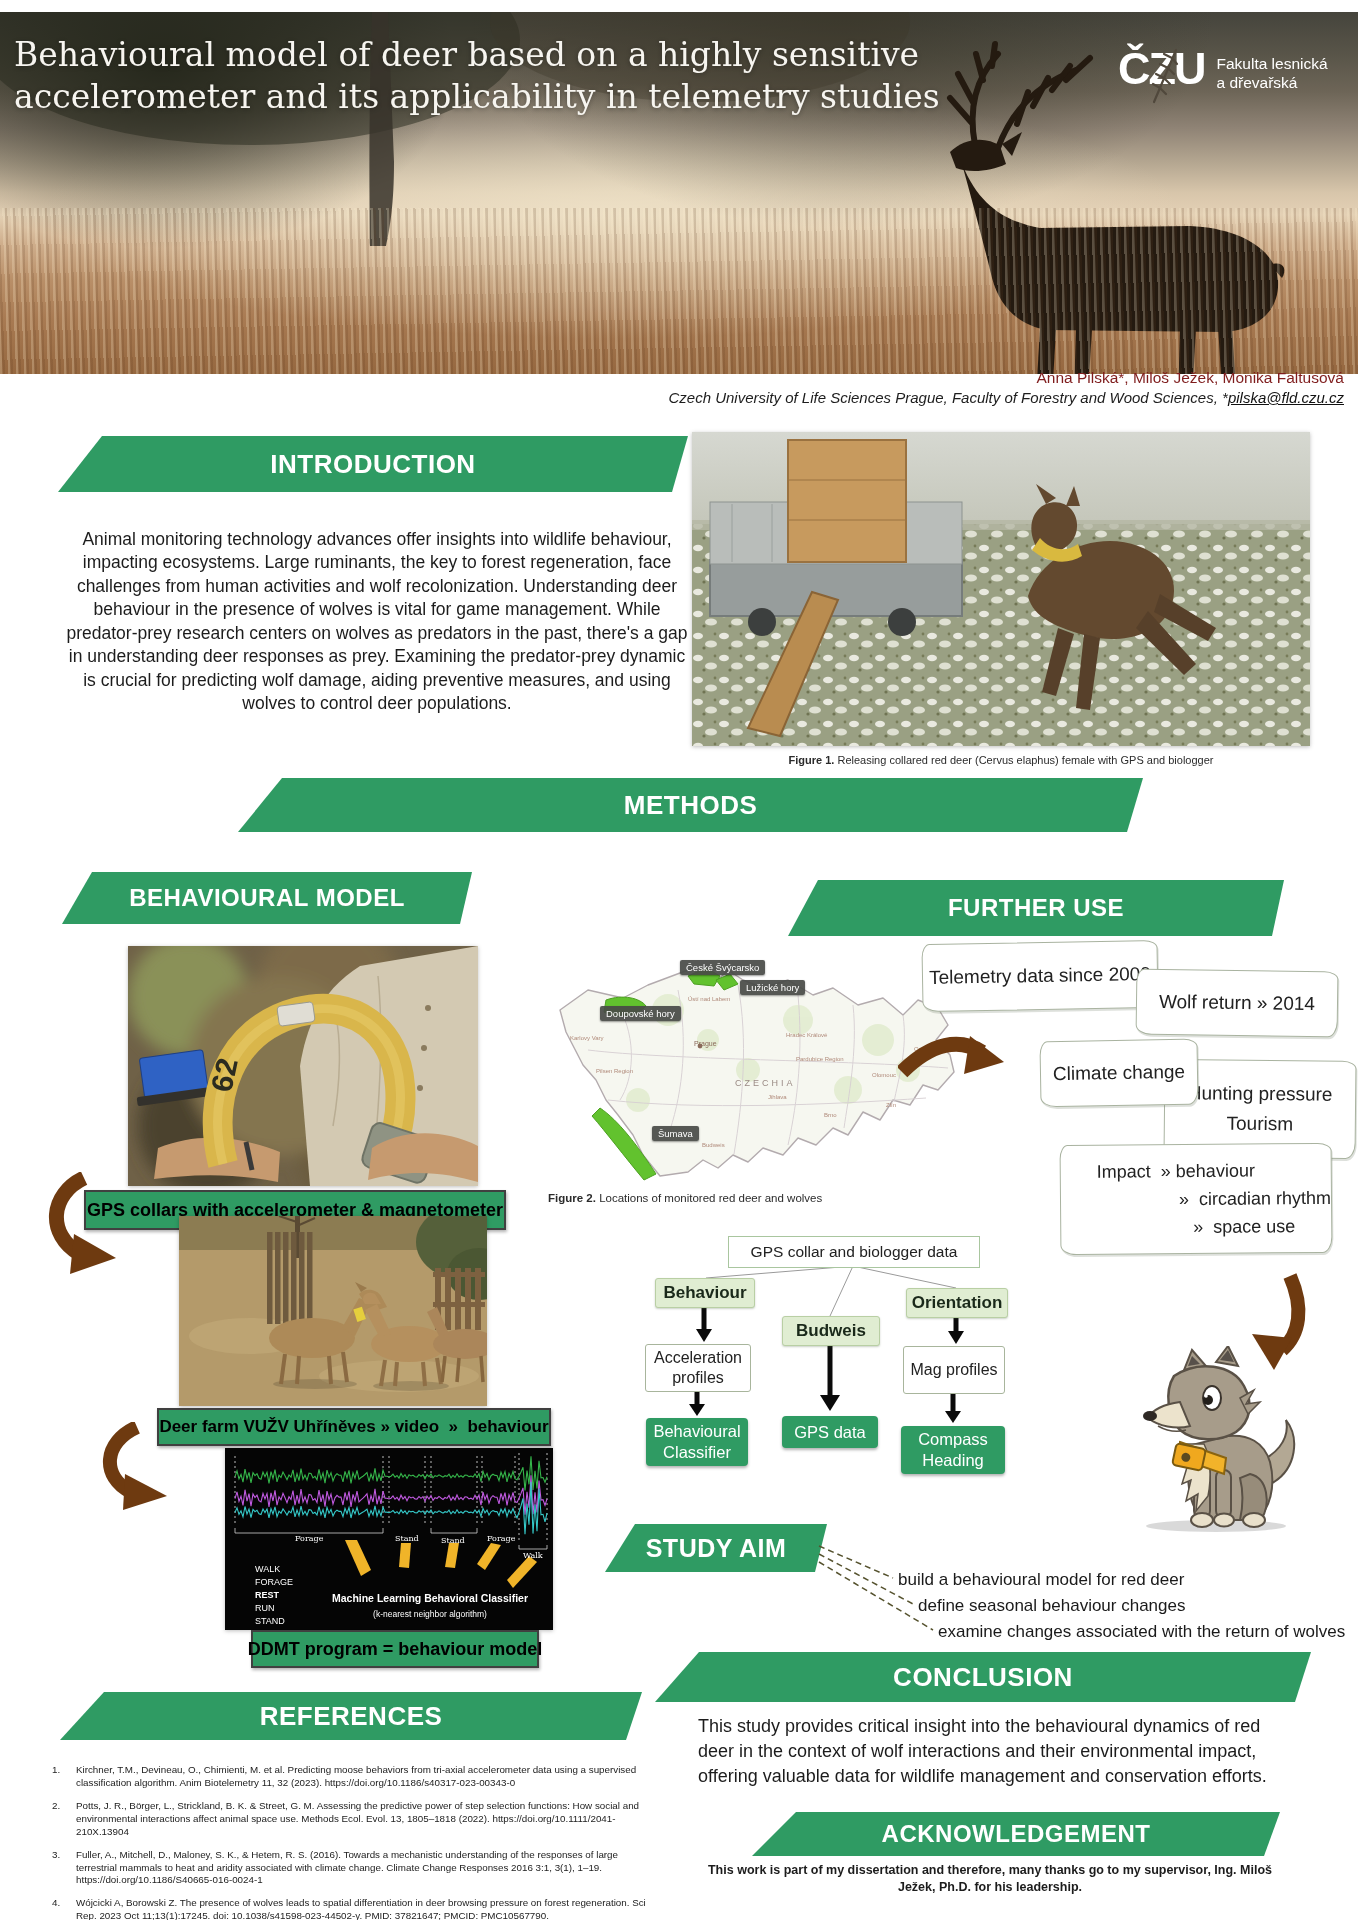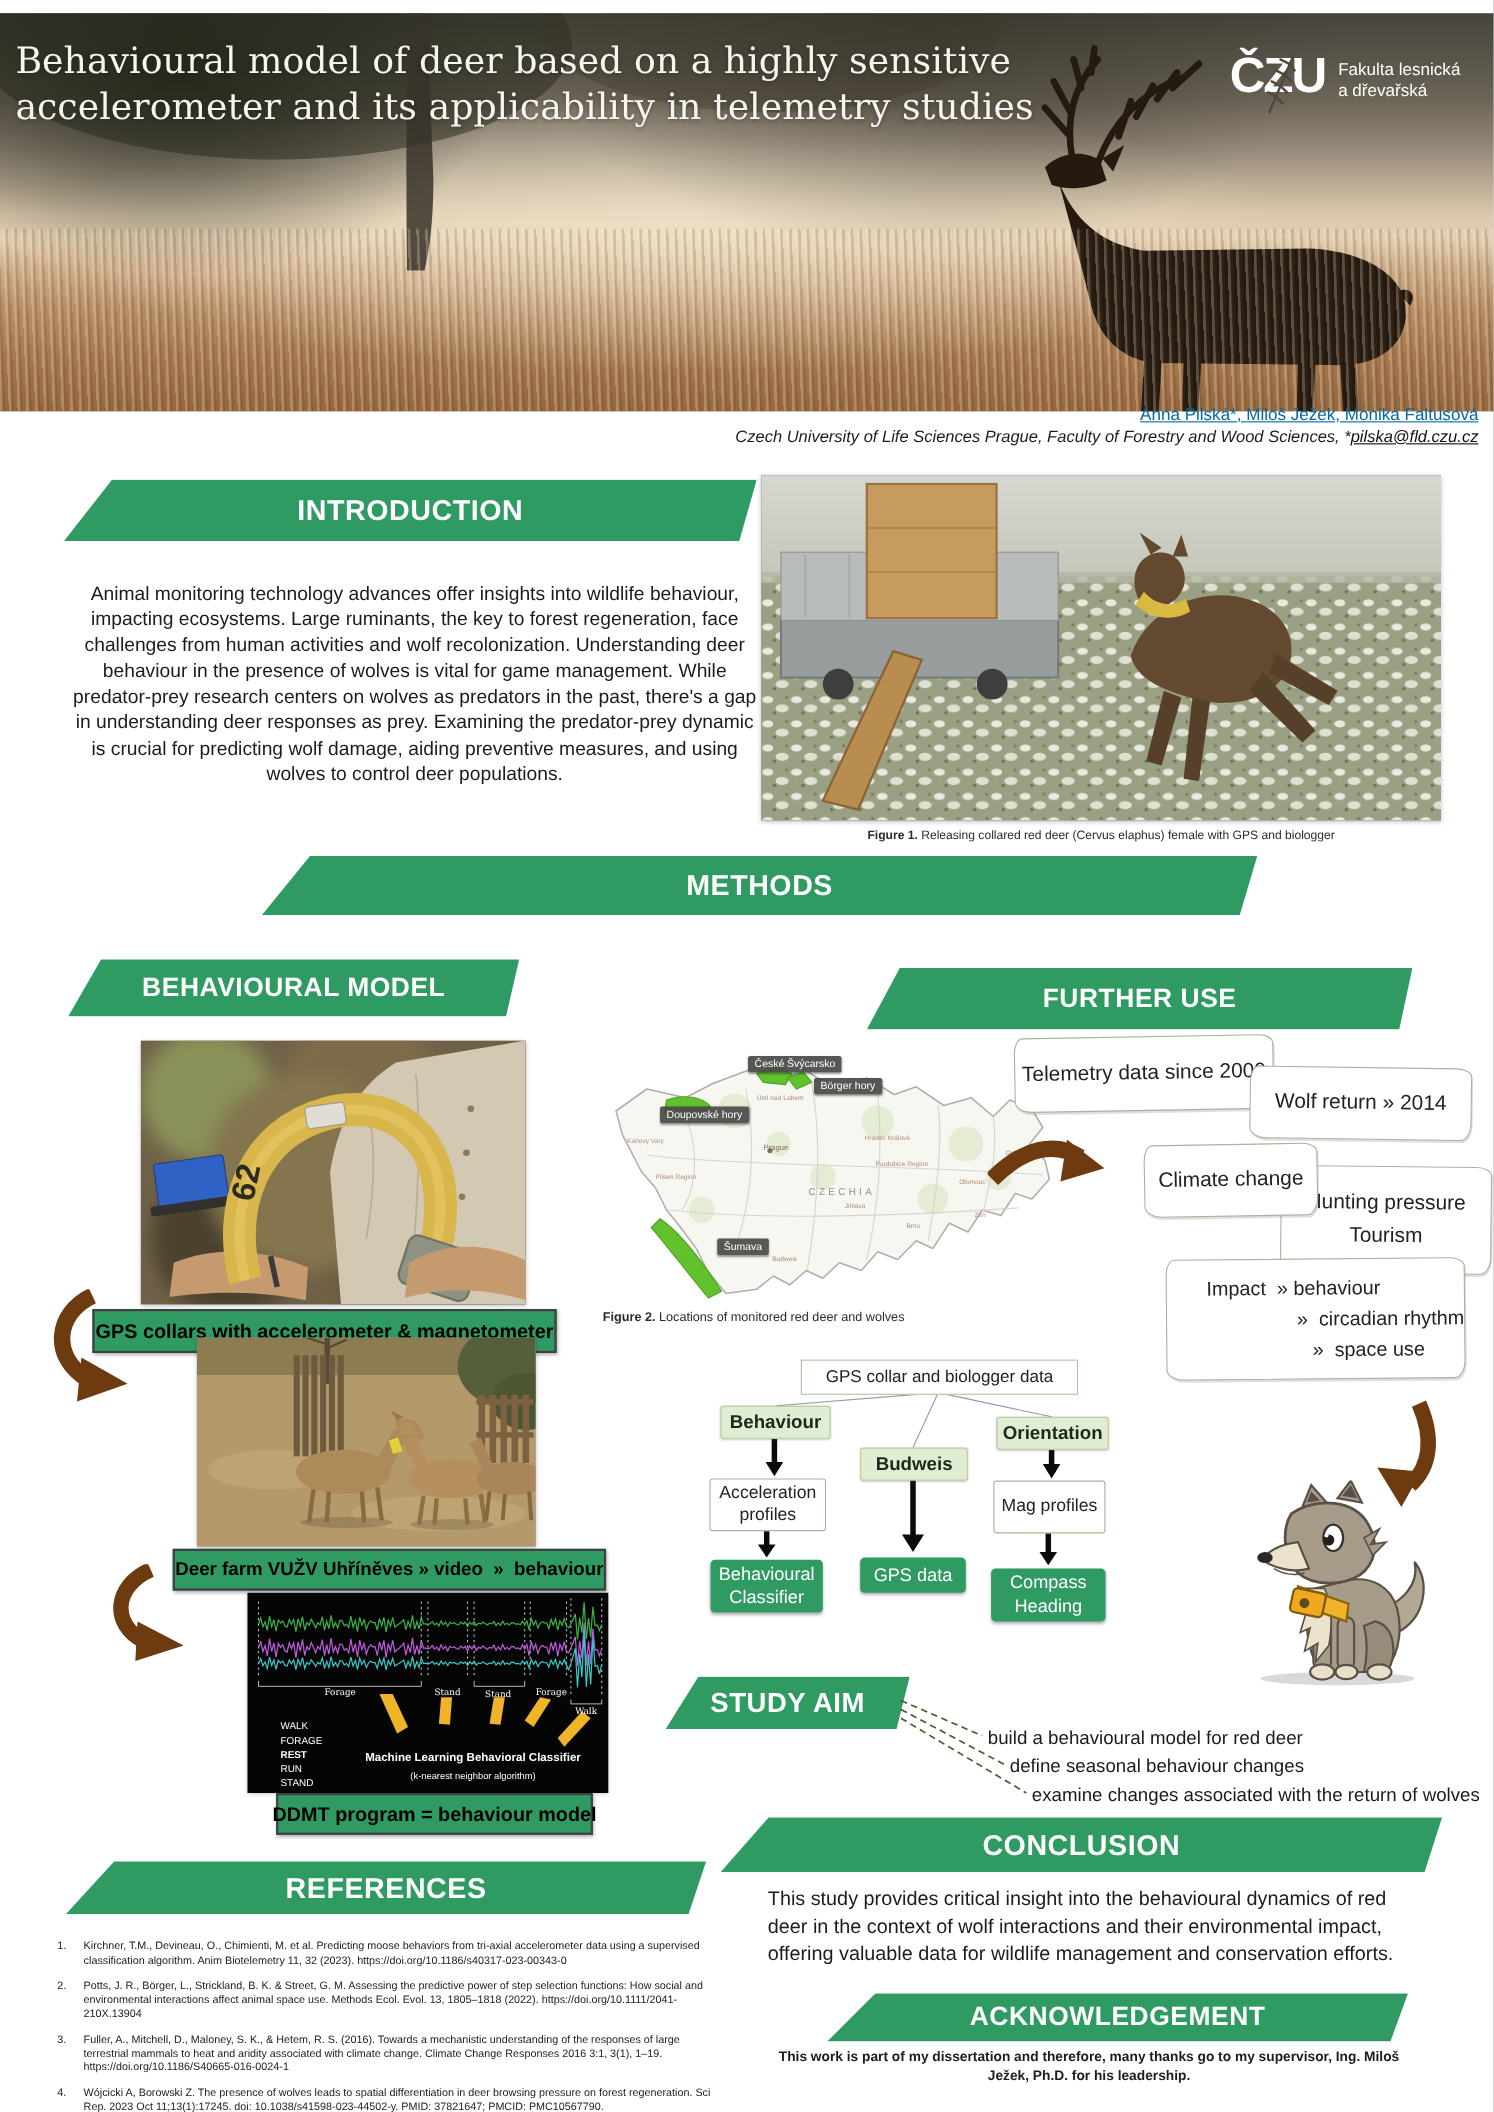--- a/index.html
+++ b/index.html
@@ -19,21 +19,21 @@
     background:repeating-linear-gradient(88deg, rgba(250,236,206,.25) 0 2px,
       rgba(92,57,30,.18) 3px 5px, transparent 5px 8px);filter:blur(.5px);}
   .hdr-title{position:absolute;left:14px;top:22px;font-family:"DejaVu Serif",serif;
     color:#f7f5f0;font-size:33px;line-height:1.28;text-shadow:0 1px 4px rgba(20,20,20,.4);}
   .logo{position:absolute;left:1118px;top:34px;display:flex;align-items:flex-start;color:#fff;}
   .logo-mark{position:relative;font-weight:bold;font-size:45px;letter-spacing:-2px;line-height:1;}
   .logo-text{margin-left:12px;font-size:15.5px;line-height:1.25;margin-top:8px;}
 
   
   .authors{position:absolute;right:14px;top:369px;text-align:right;}
-  .authors .names{font-size:15.5px;color:#0369a1;text-decoration:underline;}
+  .authors .names{font-size:15.5px;color:#7f1d1d;}
   .authors .affil{font-size:15px;font-style:italic;margin-top:2px;}
   .authors a{color:#111;}
 
   
   .banner{position:absolute;background:#2f9b63;color:#fff;font-weight:bold;
     display:flex;align-items:center;justify-content:center;letter-spacing:.5px;
     clip-path:polygon(44px 0, 100% 0, calc(100% - 16px) 100%, 0 100%);
     filter:drop-shadow(0 2px 2px rgba(0,0,0,.35));}
   .banner.sm{clip-path:polygon(30px 0,100% 0,calc(100% - 12px) 100%,0 100%);}
 
@@ -421,21 +421,21 @@
       <g fill="#62c22e" stroke="#4da022" stroke-width="1">
         <path d="M140,26 L158,18 L172,26 L166,36 L146,34 Z"></path>
         <path d="M168,30 L182,24 L190,34 L176,40 Z"></path>
         <path d="M58,50 C75,44 92,48 98,56 C90,66 70,70 56,62 Z"></path>
         <path d="M52,158 C70,170 90,196 108,224 L96,230 C76,206 58,182 44,166 Z"></path>
       </g>
       <circle cx="152" cy="96" r="2.4" fill="#8a6a5a"></circle>
     </svg>
   </div>
   <div class="map-badge" style="left:680px;top:960px;">České Švýcarsko</div>
-  <div class="map-badge" style="left:740px;top:980px;">Börger hory</div>
+  <div class="map-badge" style="left:740px;top:980px;">Lužické hory</div>
   <div class="map-badge" style="left:600px;top:1006px;">Doupovské hory</div>
   <div class="map-badge" style="left:652px;top:1126px;">Šumava</div>
   <div class="map-country" style="left:735px;top:1078px;">CZECHIA</div>
   <div class="map-city" style="left:570px;top:1035px;">Karlovy Vary</div>
   <div class="map-city" style="left:688px;top:996px;">Ústí nad Labem</div>
   <div class="map-city" style="left:694px;top:1040px;font-size:7px;color:#8a6a5a;">Prague</div>
   <div class="map-city" style="left:596px;top:1068px;">Pilsen Region</div>
   <div class="map-city" style="left:786px;top:1032px;">Hradec Králové</div>
   <div class="map-city" style="left:796px;top:1056px;">Pardubice Region</div>
   <div class="map-city" style="left:872px;top:1072px;">Olomouc</div>

